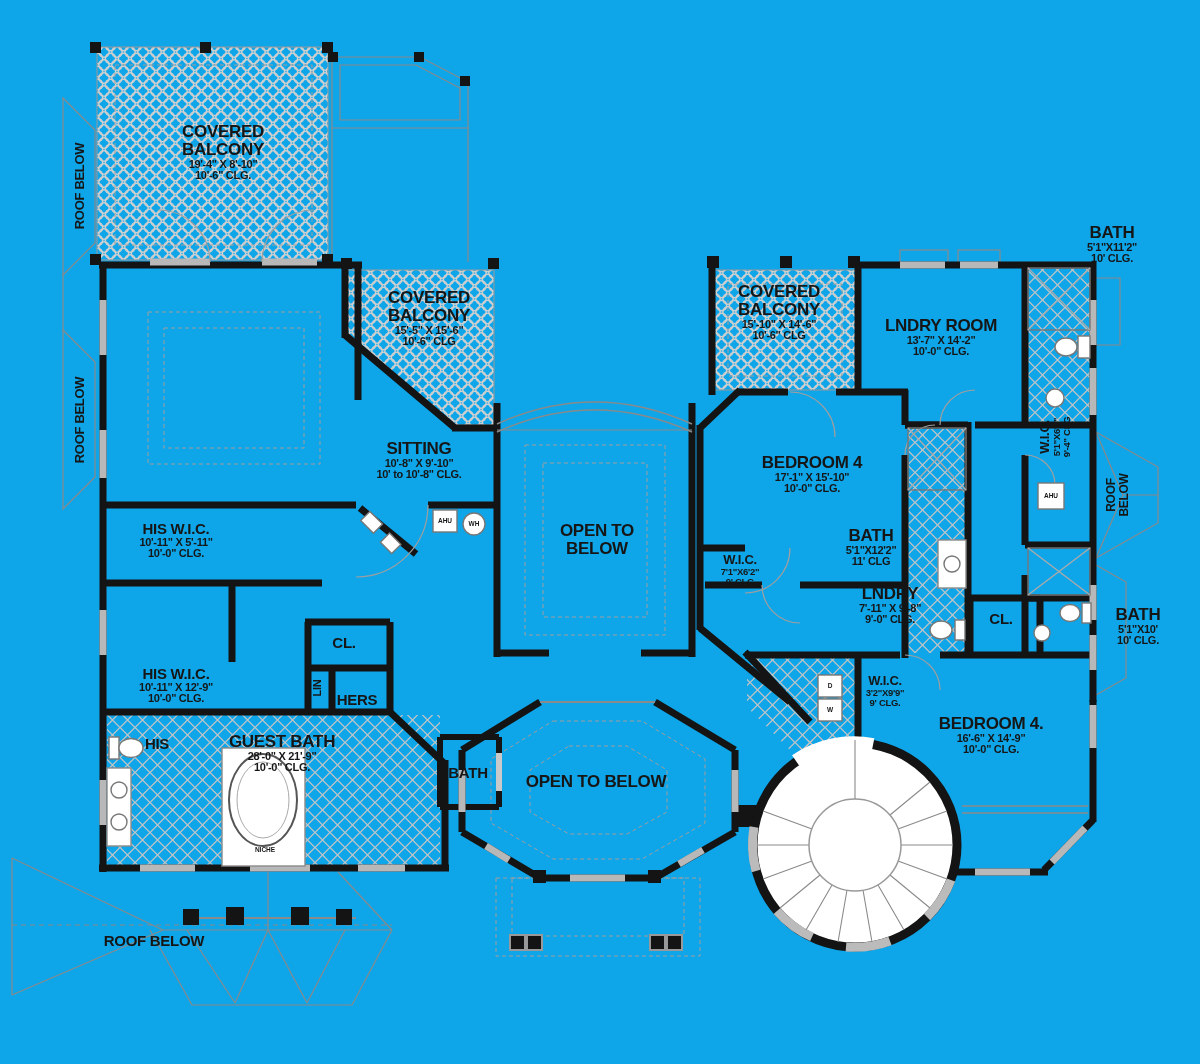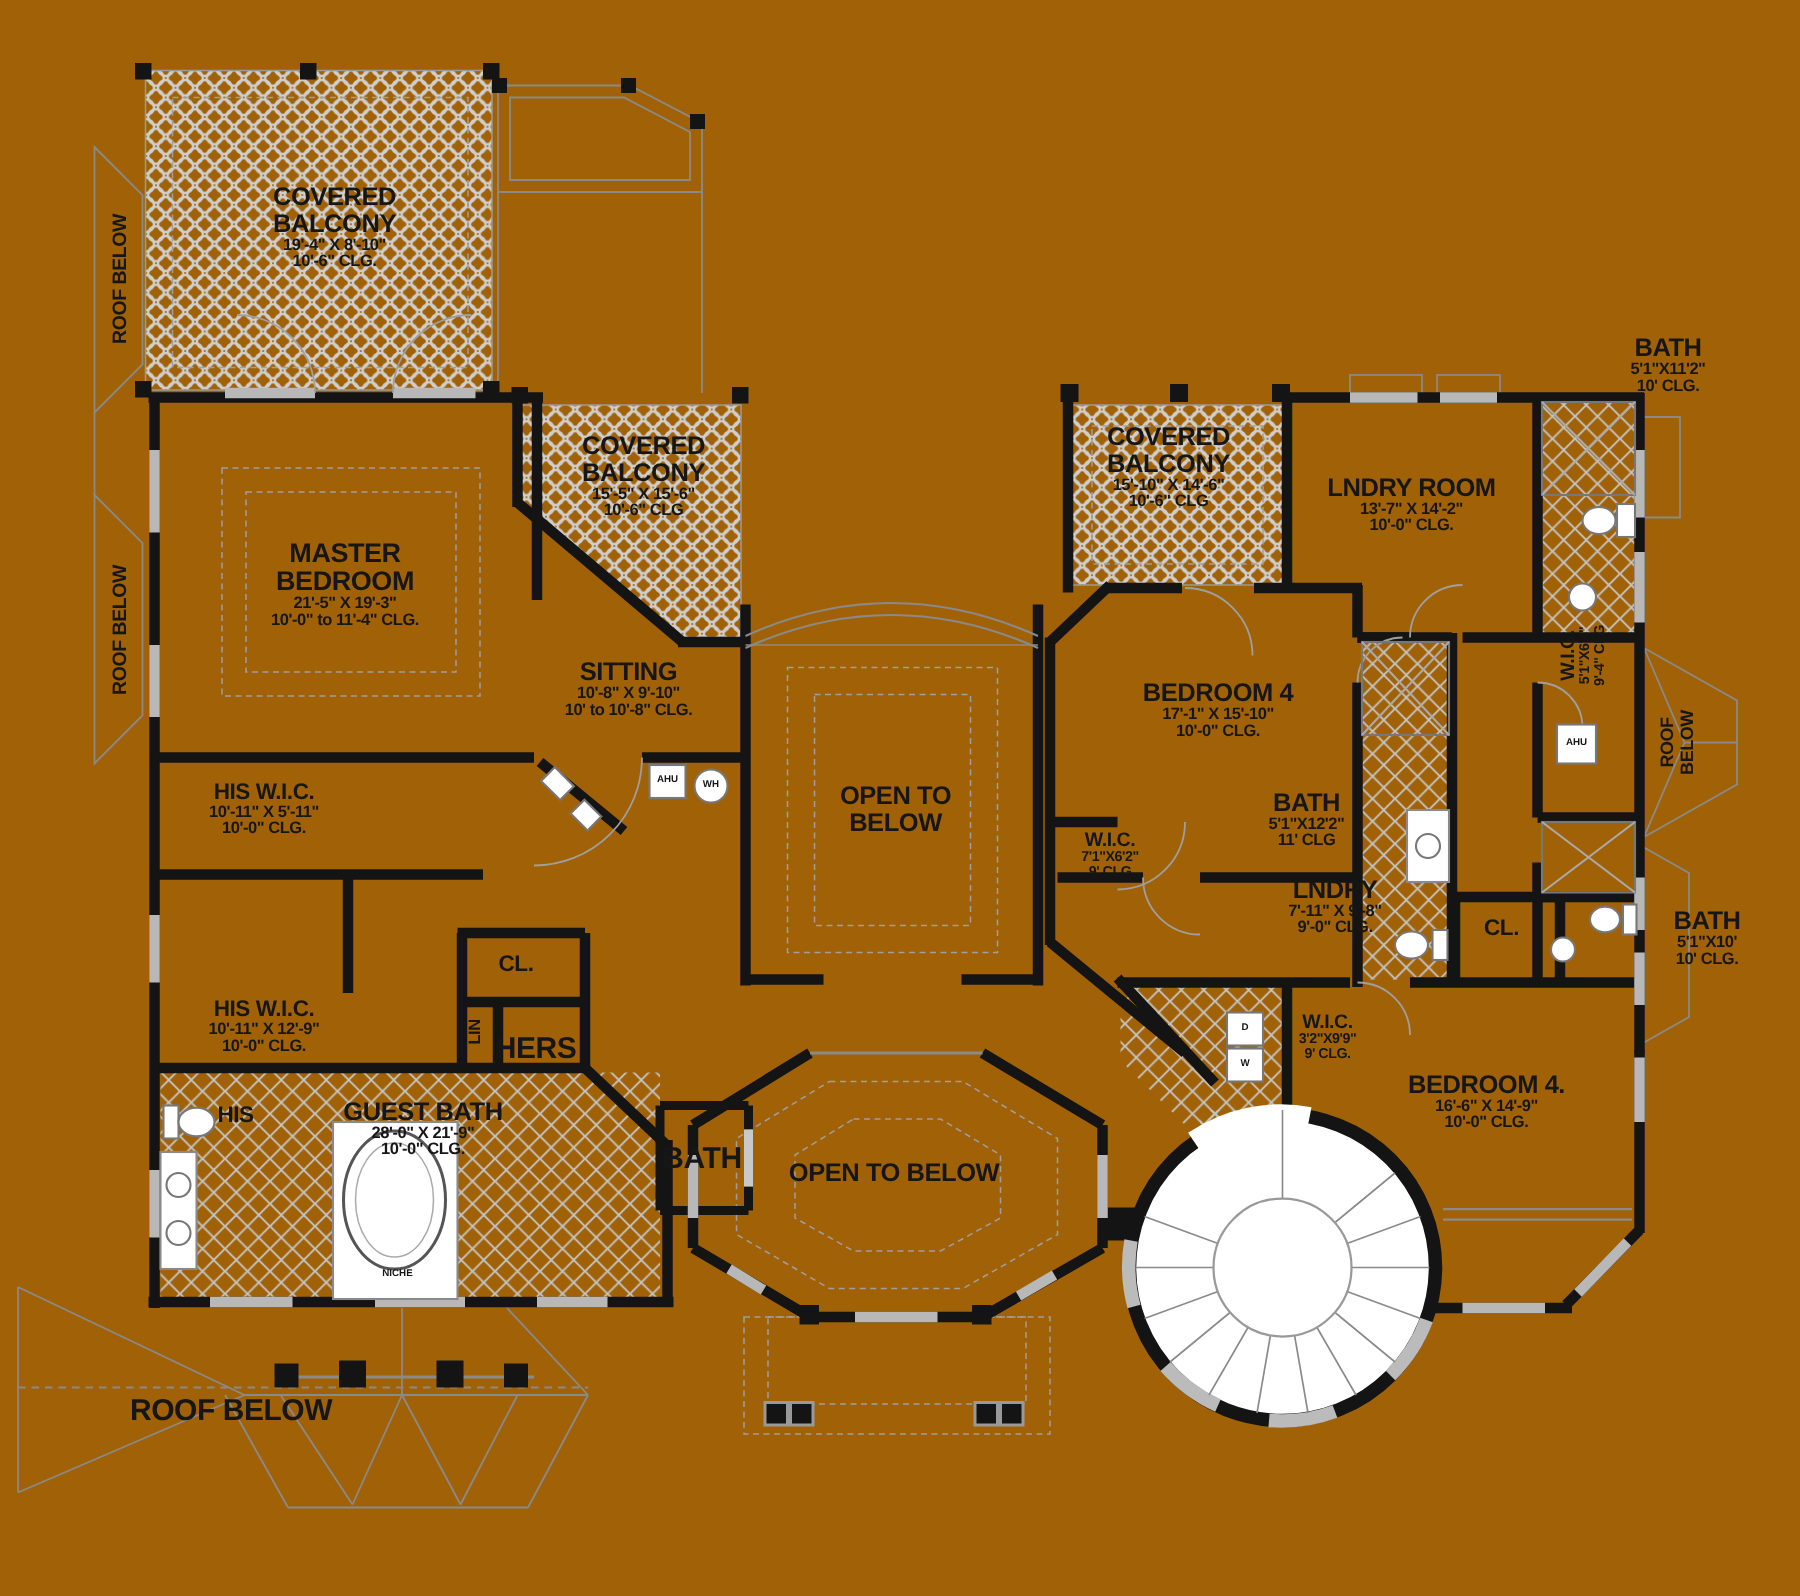--- a/index.html
+++ b/index.html
@@ -1,27 +1,27 @@
 <!DOCTYPE html>
 <html><head>
 <meta charset="utf-8">
 <style>
   html,body{margin:0;padding:0;background:#fff}
-  .plan{position:relative;width:1200px;height:1064px;background:#a16207;
+  .plan{position:relative;width:1200px;height:1064px;background:#0ea5e9;
         font-family:"Liberation Sans",sans-serif;overflow:hidden}
   .plan svg{position:absolute;left:0;top:0}
   .lbl{position:absolute;transform:translate(-50%,-50%);text-align:center;color:#161616;
        font-weight:700;line-height:1.05;white-space:nowrap;letter-spacing:-0.3px}
   .lbl span{display:block}
   .n{font-size:17px}
   .d{font-size:11px}
   .rot{transform:translate(-50%,-50%) rotate(-90deg)}
   .s18 .n{font-size:18px}
   .s15 .n{font-size:15px}
-  .s14 .n{font-size:20px}
+  .s14 .n{font-size:15px}
   .s13 .n{font-size:13px}
   .s12 .n{font-size:12px}
   .s11 .n{font-size:11px}
   .small .n{font-size:13px}
   .small .d{font-size:9.5px}
   .tiny .n{font-size:6.5px;letter-spacing:0}
 </style>
 </head>
 <body>
 
@@ -233,26 +233,20 @@
     <span class="n">BALCONY</span>
     <span class="d">19'-4" X 8'-10"</span>
     <span class="d">10'-6" CLG.</span>
   </div>
   <div class="lbl rot s13" style="left:80px;top:186px">
     <span class="n">ROOF BELOW</span>
   </div>
   <div class="lbl rot s13" style="left:80px;top:420px">
     <span class="n">ROOF BELOW</span>
   </div>
-  <div class="lbl s18" style="left:230px;top:390px">
-    <span class="n">MASTER</span>
-    <span class="n">BEDROOM</span>
-    <span class="d">21'-5" X 19'-3"</span>
-    <span class="d">10'-0" to 11'-4" CLG.</span>
-  </div>
   <div class="lbl" style="left:429px;top:318px">
     <span class="n">COVERED</span>
     <span class="n">BALCONY</span>
     <span class="d">15'-5" X 15'-6"</span>
     <span class="d">10'-6" CLG</span>
   </div>
   <div class="lbl" style="left:419px;top:460px">
     <span class="n">SITTING</span>
     <span class="d">10'-8" X 9'-10"</span>
     <span class="d">10' to 10'-8" CLG.</span>

